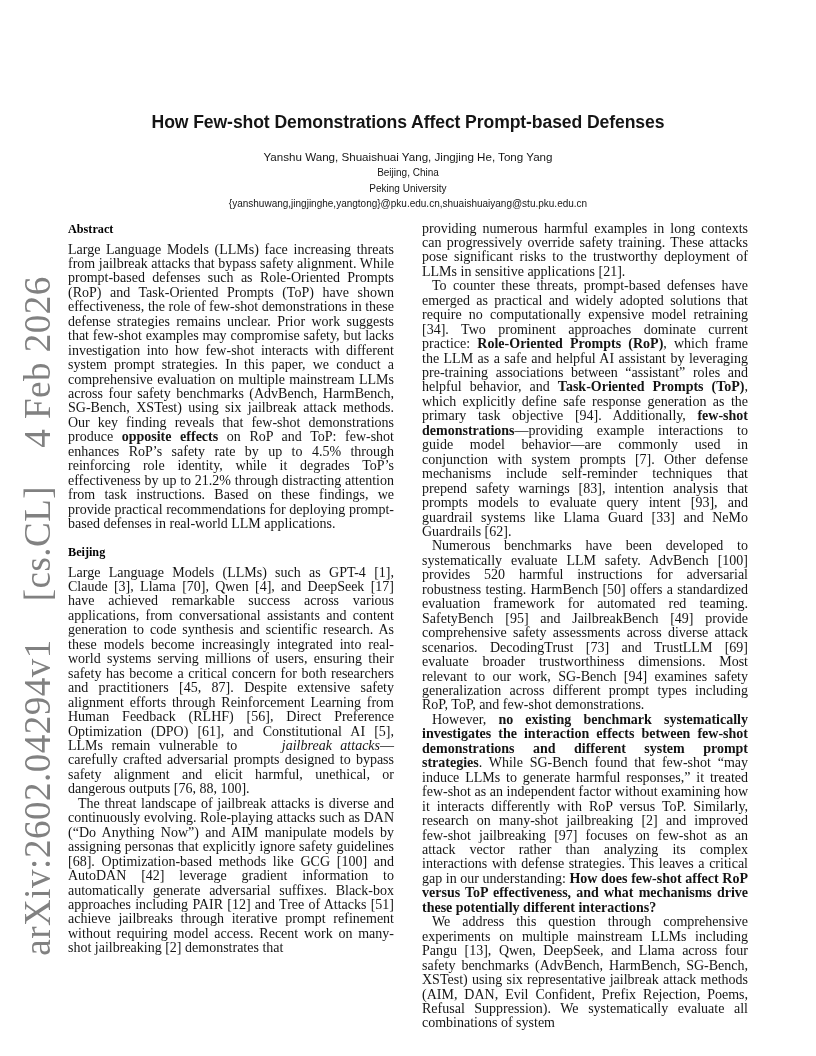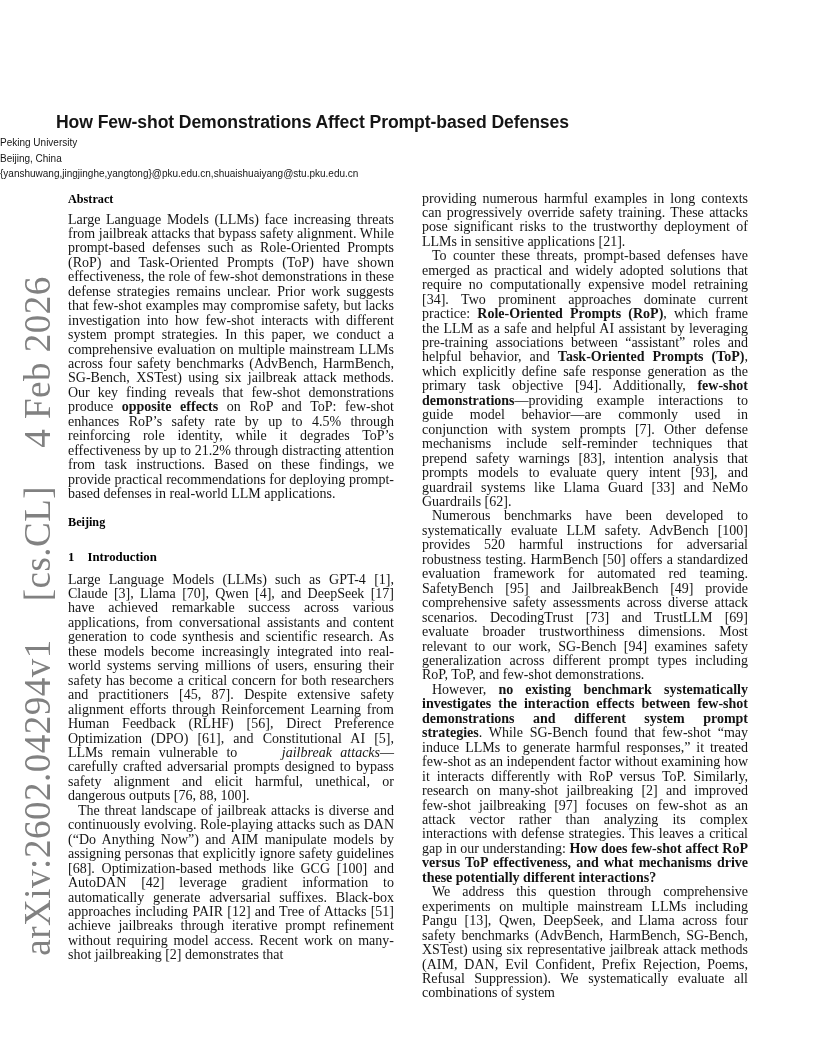--- a/index.html
+++ b/index.html
@@ -17,21 +17,21 @@
     position:absolute;
     left:37px; top:616px;
     transform:translate(-50%,-50%) rotate(-90deg);
     white-space:nowrap;
     font-family:"Liberation Serif", serif;
     font-size:37px;
     color:#818181;
     letter-spacing:0.5px;
   }
   
-  .header { text-align:left; font-family:"Liberation Sans", sans-serif; }
+  .header { text-align:center; font-family:"Liberation Sans", sans-serif; }
   .title {
     margin:109px 56px 0;
     font-size:17.6px;
     line-height:26px;
     font-weight:700;
     letter-spacing:-0.1px;
   }
   .authors { margin-top:14px; font-size:11.6px; line-height:16px; font-weight:400; }
   .affil-line { font-size:10px; line-height:15.5px; }
   
@@ -68,31 +68,31 @@
 <body>
 
 <div class="page">
 
   <div class="arxiv-stamp">arXiv:2602.04294v1  [cs.CL]  4 Feb 2026</div>
 
   <div class="header">
     <div class="title">
       <span>How Few-shot Demonstrations Affect Prompt-based Defenses</span><br>
     </div>
+    <div class="authors">Yanshu Wang, Shuaishuai Yang, Jingjing He, Tong Yang</div>
+    <div class="affil-line">Beijing, China</div>
     <div class="affil-line">Peking University</div>
-    <div class="affil-line">Beijing, China</div>
     <div class="affil-line">{yanshuwang,jingjinghe,yangtong}@pku.edu.cn,shuaishuaiyang@stu.pku.edu.cn</div>
   </div>
 
   <div class="columns">
     <div class="col" id="col-left">
         <h2 class="sec-heading first">Abstract</h2>
         <p class="para"><span>Large Language Models (LLMs) face increasing threats from jailbreak attacks that bypass safety alignment. While prompt-based defenses such as Role-Oriented Prompts (RoP) and Task-Oriented Prompts (ToP) have shown effectiveness, the role of few-shot demonstrations in these defense strategies remains unclear. Prior work suggests that few-shot examples may compromise safety, but lacks investigation into how few-shot interacts with different system prompt strategies. In this paper, we conduct a comprehensive evaluation on multiple mainstream LLMs across four safety benchmarks (AdvBench, HarmBench, SG-Bench, XSTest) using six jailbreak attack methods. Our key finding reveals that few-shot demonstrations produce </span><span class="b">opposite effects</span><span> on RoP and ToP: few-shot enhances RoP’s safety rate by up to 4.5% through reinforcing role identity, while it degrades ToP’s effectiveness by up to 21.2% through distracting attention from task instructions. Based on these findings, we provide practical recommendations for deploying prompt-based defenses in real-world LLM applications.</span></p>
         <h2 class="sec-heading">Beijing</h2>
-        <h2 class="sec-heading numbered"><span class="sec-num">1</span><span>Introduction</span></h2>
         <p class="para"><span>Large Language Models (LLMs) such as GPT-4 [1], Claude [3], Llama [70], Qwen [4], and DeepSeek [17] have achieved remarkable success across various applications, from conversational assistants and content generation to code synthesis and scientific research. As these models become increasingly integrated into real-world systems serving millions of users, ensuring their safety has become a critical concern for both researchers and practitioners [45, 87]. Despite extensive safety alignment efforts through Reinforcement Learning from Human Feedback (RLHF) [56], Direct Preference Optimization (DPO) [61], and Constitutional AI [5], LLMs remain vulnerable to </span><span class="i">jailbreak attacks</span><span>—carefully crafted adversarial prompts designed to bypass safety alignment and elicit harmful, unethical, or dangerous outputs [76, 88, 100].</span></p>
         <p class="para indent"><span>The threat landscape of jailbreak attacks is diverse and continuously evolving. Role-playing attacks such as DAN (“Do Anything Now”) and AIM manipulate models by assigning personas that explicitly ignore safety guidelines [68]. Optimization-based methods like GCG [100] and AutoDAN [42] leverage gradient information to automatically generate adversarial suffixes. Black-box approaches including PAIR [12] and Tree of Attacks [51] achieve jailbreaks through iterative prompt refinement without requiring model access. Recent work on many-shot jailbreaking [2] demonstrates that</span></p>
       </div>
     <div class="col" id="col-right">
         <p class="para"><span>providing numerous harmful examples in long contexts can progressively override safety training. These attacks pose significant risks to the trustworthy deployment of LLMs in sensitive applications [21].</span></p>
         <p class="para indent"><span>To counter these threats, prompt-based defenses have emerged as practical and widely adopted solutions that require no computationally expensive model retraining [34]. Two prominent approaches dominate current practice: </span><span class="b">Role-Oriented Prompts (RoP)</span><span>, which frame the LLM as a safe and helpful AI assistant by leveraging pre-training associations between “assistant” roles and helpful behavior, and </span><span class="b">Task-Oriented Prompts (ToP)</span><span>, which explicitly define safe response generation as the primary task objective [94]. Additionally, </span><span class="b">few-shot demonstrations</span><span>—providing example interactions to guide model behavior—are commonly used in conjunction with system prompts [7]. Other defense mechanisms include self-reminder techniques that prepend safety warnings [83], intention analysis that prompts models to evaluate query intent [93], and guardrail systems like Llama Guard [33] and NeMo Guardrails [62].</span></p>
         <p class="para indent"><span>Numerous benchmarks have been developed to systematically evaluate LLM safety. AdvBench [100] provides 520 harmful instructions for adversarial robustness testing. HarmBench [50] offers a standardized evaluation framework for automated red teaming. SafetyBench [95] and JailbreakBench [49] provide comprehensive safety assessments across diverse attack scenarios. DecodingTrust [73] and TrustLLM [69] evaluate broader trustworthiness dimensions. Most relevant to our work, SG-Bench [94] examines safety generalization across different prompt types including RoP, ToP, and few-shot demonstrations.</span></p>
         <p class="para indent"><span>However, </span><span class="b">no existing benchmark systematically investigates the interaction effects between few-shot demonstrations and different system prompt strategies</span><span>. While SG-Bench found that few-shot “may induce LLMs to generate harmful responses,” it treated few-shot as an independent factor without examining how it interacts differently with RoP versus ToP. Similarly, research on many-shot jailbreaking [2] and improved few-shot jailbreaking [97] focuses on few-shot as an attack vector rather than analyzing its complex interactions with defense strategies. This leaves a critical gap in our understanding: </span><span class="b">How does few-shot affect RoP versus ToP effectiveness, and what mechanisms drive these potentially different interactions?</span></p>
         <p class="para indent"><span>We address this question through comprehensive experiments on multiple mainstream LLMs including Pangu [13], Qwen, DeepSeek, and Llama across four safety benchmarks (AdvBench, HarmBench, SG-Bench, XSTest) using six representative jailbreak attack methods (AIM, DAN, Evil Confident, Prefix Rejection, Poems, Refusal Suppression). We systematically evaluate all combinations of system</span></p>
       </div>

